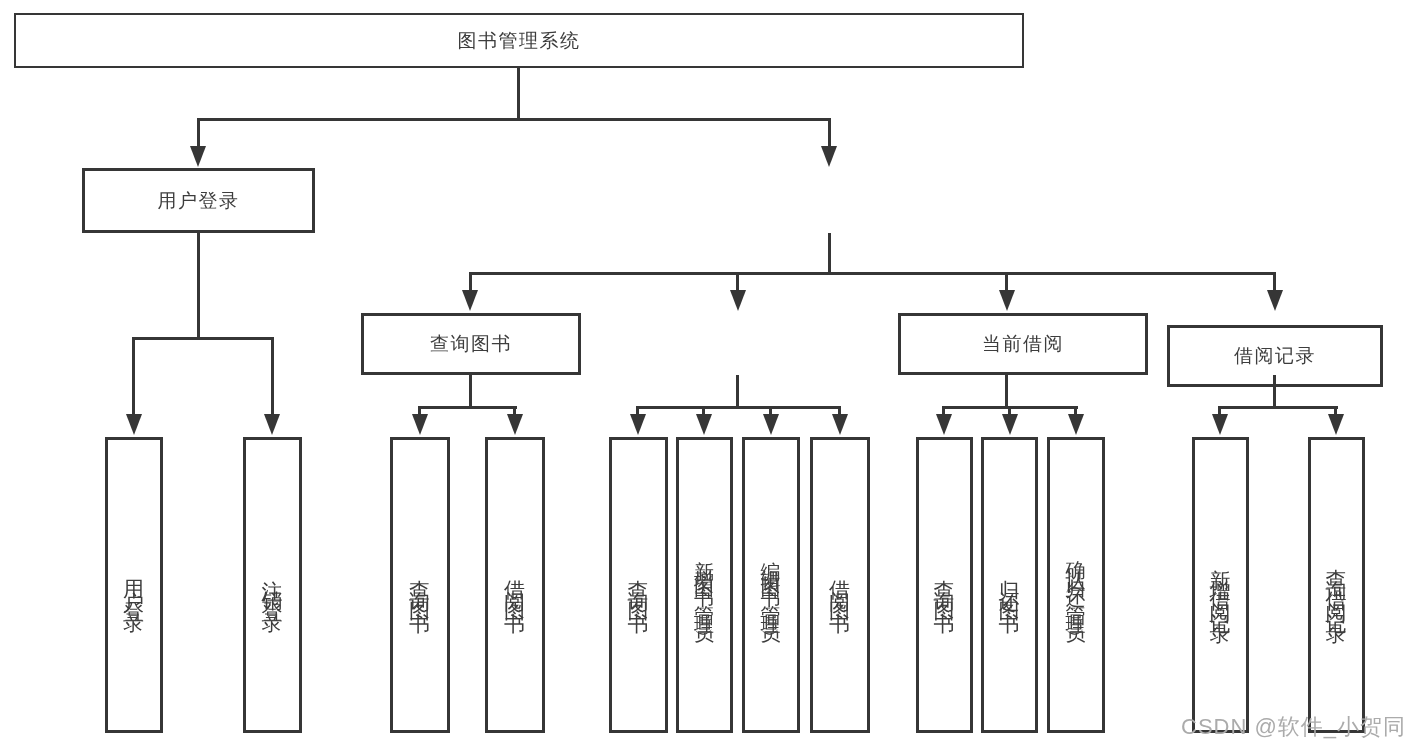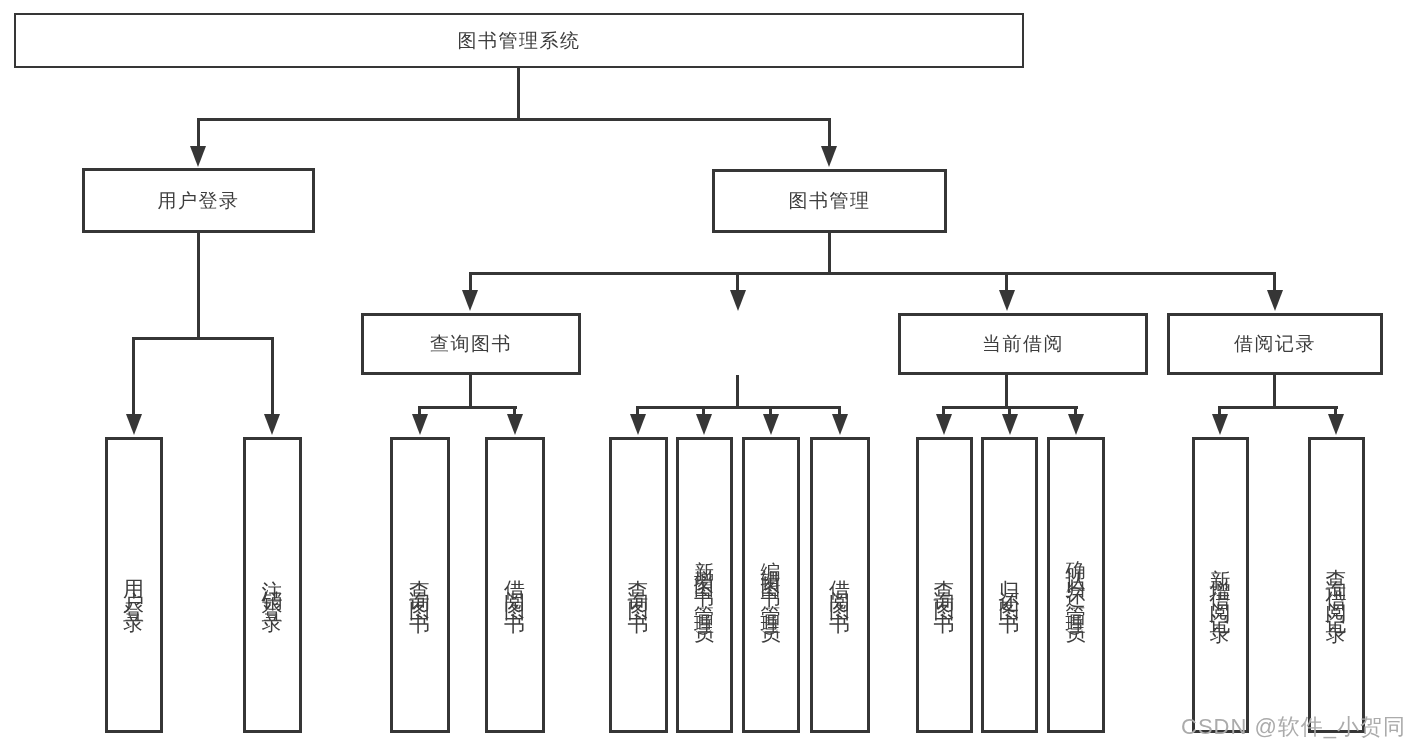--- a/index.html
+++ b/index.html
@@ -53,23 +53,20 @@
     <div class="hline" style="left:197px;top:118px;width:634px"></div>
     <div class="vline" style="left:197px;top:118px;height:30px"></div>
     <div class="ah" style="left:190px;top:146px"></div>
     <div class="vline" style="left:828px;top:118px;height:30px"></div>
     <div class="ah" style="left:821px;top:146px"></div>
   </div>
 
   <div class="node" style="left:82px;top:168px;width:233px;height:65px">
     <span>用户登录</span>
   </div>
-  <div class="node" style="left:712px;top:169px;width:235px;height:64px">
-    <span>图书管理</span>
-  </div>
 
   <div>
     <div class="vline" style="left:197px;top:233px;height:106px"></div>
     <div class="hline" style="left:132px;top:337px;width:142px"></div>
     <div class="vline" style="left:132px;top:337px;height:80px"></div>
     <div class="ah" style="left:126px;top:414px"></div>
     <div class="vline" style="left:271px;top:337px;height:80px"></div>
     <div class="ah" style="left:264px;top:414px"></div>
   </div>
 
@@ -85,21 +82,21 @@
     <div class="vline" style="left:1273px;top:272px;height:20px"></div>
     <div class="ah" style="left:1267px;top:290px"></div>
   </div>
 
   <div class="node" style="left:361px;top:313px;width:220px;height:62px">
     <span>查询图书</span>
   </div>
   <div class="node" style="left:898px;top:313px;width:250px;height:62px">
     <span>当前借阅</span>
   </div>
-  <div class="node" style="left:1167px;top:313px;width:216px;height:62px">
+  <div class="node" style="left:1167px;top:325px;width:216px;height:62px">
     <span>借阅记录</span>
   </div>
 
   <div>
     <div class="vline" style="left:469px;top:375px;height:33px"></div>
     <div class="hline" style="left:418px;top:406px;width:99px"></div>
     <div class="vline" style="left:418px;top:406px;height:11px"></div>
     <div class="ah" style="left:412px;top:414px"></div>
     <div class="vline" style="left:513px;top:406px;height:11px"></div>
     <div class="ah" style="left:507px;top:414px"></div>

